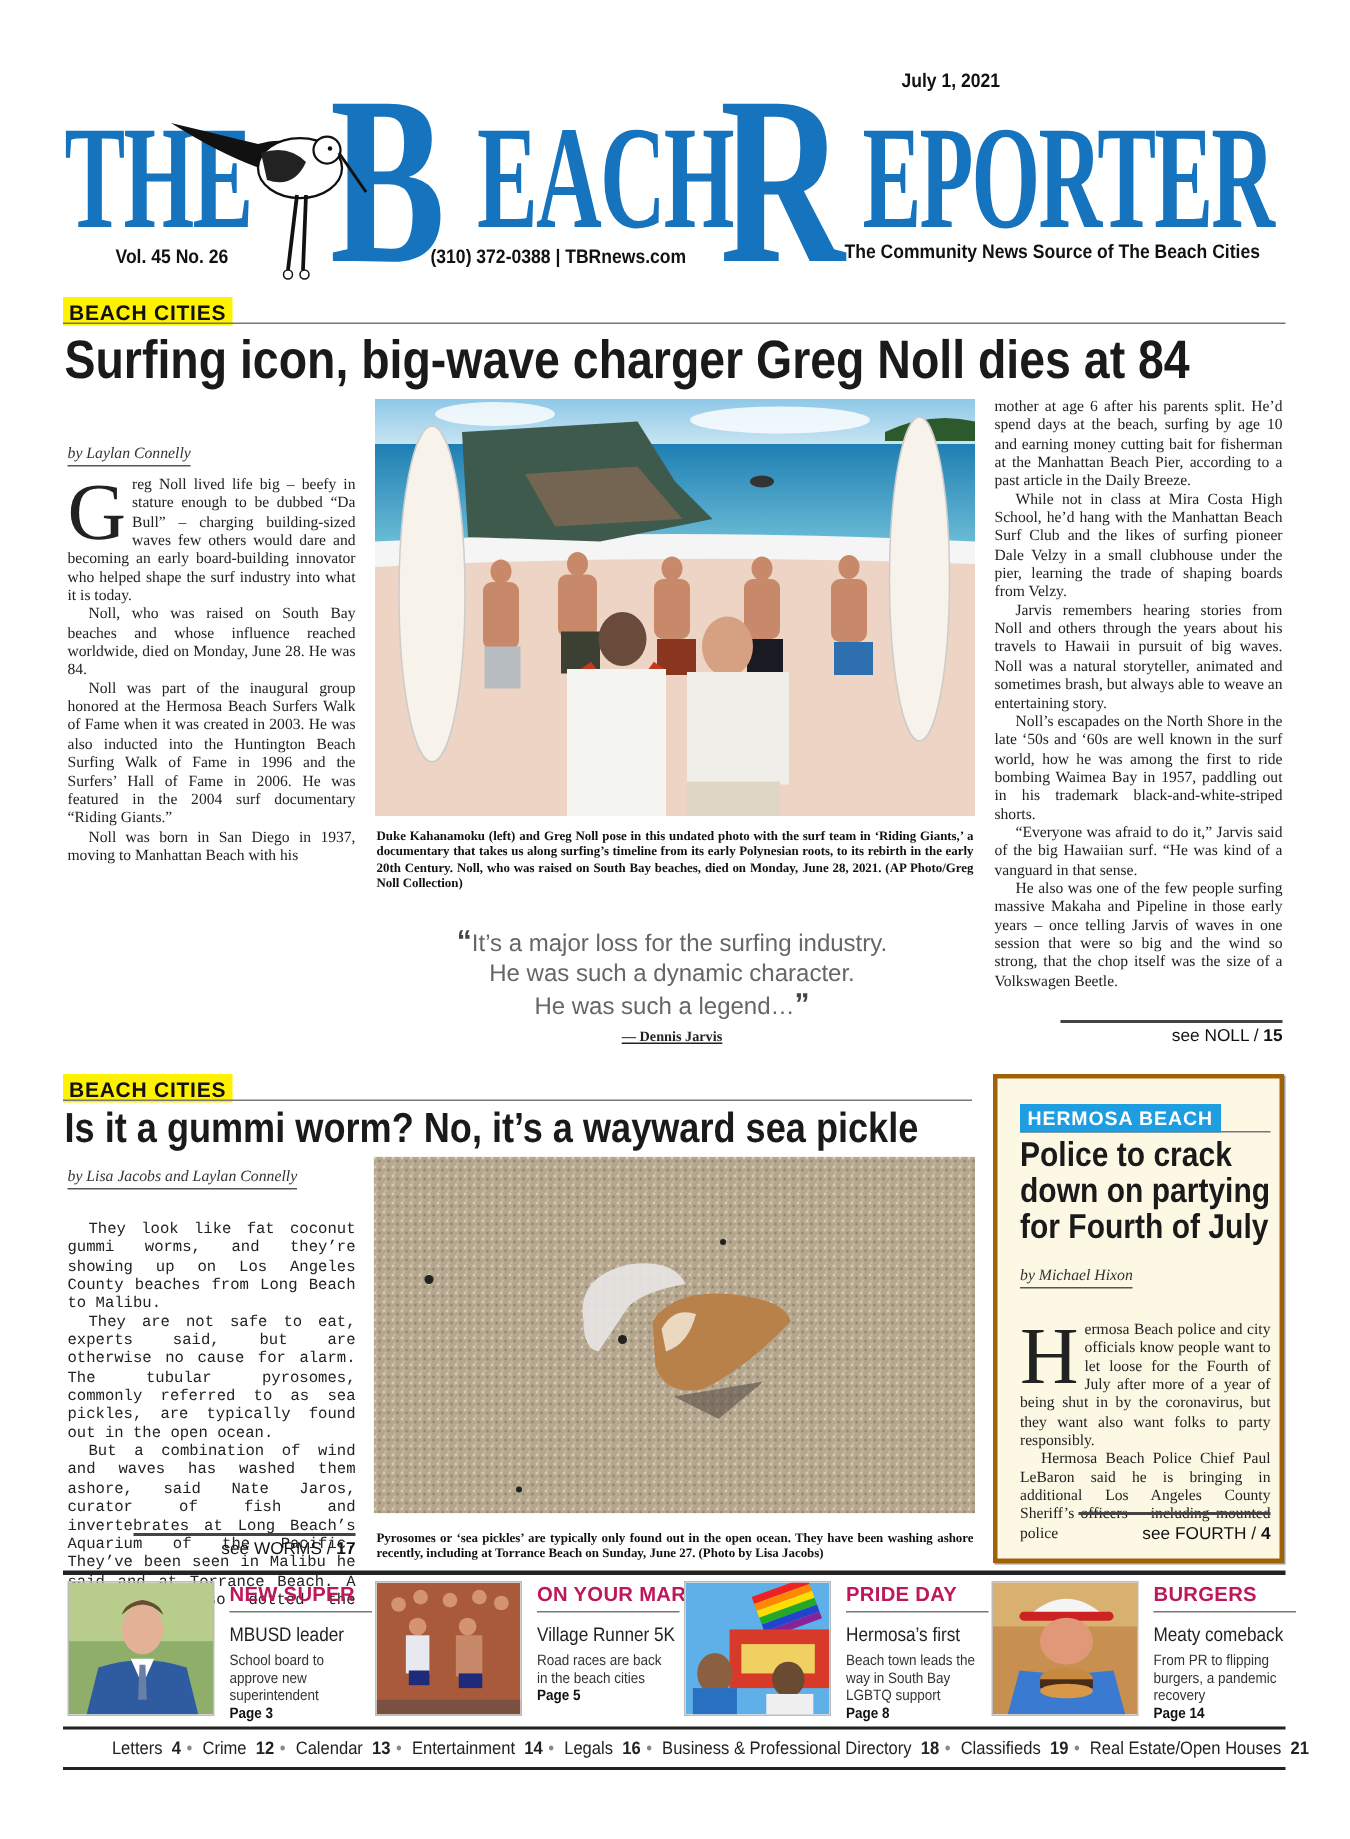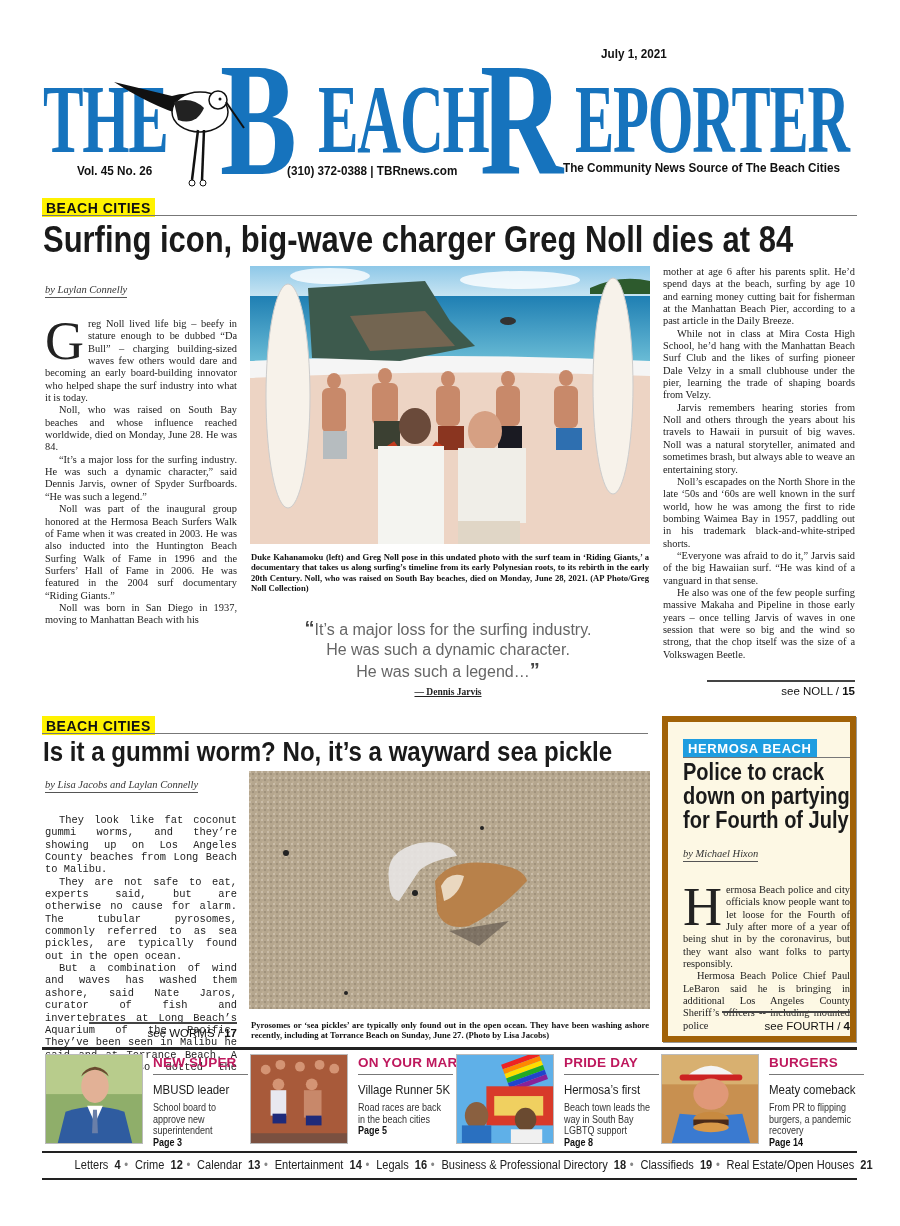--- a/index.html
+++ b/index.html
@@ -37,21 +37,21 @@
   
   .photo { position: absolute; overflow: hidden; }
   .photo svg { display: block; width: 100%; height: 100%; }
 
   
   .pullquote { position: absolute; left: 262px; top: 618px; width: 372px; text-align: center; font: 16px/20px "Liberation Sans", sans-serif; color: #666; }
   .pullquote .qm { font-weight: bold; color: #444; font-size: 20px; }
   .pq-attrib { position: absolute; left: 262px; top: 687px; width: 372px; text-align: center; font: bold 9.5px "Liberation Serif", serif; color: #222; text-decoration: underline; }
 
   
-  .hbox { position: absolute; left: 662px; top: 716px; width: 194px; height: 326px; background: #fdf8e4; border: 6px solid #a16207; box-shadow: 1px 1px 0 #999; }
+  .hbox { position: absolute; left: 662px; top: 716px; width: 194px; height: 326px; background: #fdf8e4; border: 3px solid #a16207; box-shadow: 1px 1px 0 #999; }
   .hkicker { position: absolute; left: 15px; top: 17px; background: #1e9de0; color: #fff; font: bold 13px "Liberation Sans", sans-serif; padding: 2px 5px; letter-spacing: 0.6px; line-height: 15px; }
   .hkicker-rule { position: absolute; left: 15px; top: 35px; width: 167px; height: 1px; background: #777; }
   .hheadline { position: absolute; left: 15px; top: 38px; font: bold 23px/24px "Liberation Sans", sans-serif; color: #1a1a1a; transform: scaleX(0.87); transform-origin: left top; width: 200px; }
 
   
   .teaser-rule-top { position: absolute; left: 42px; top: 1047px; width: 815px; height: 3px; background: #222; }
   .teaser { position: absolute; top: 1054px; height: 92px; }
   .teaser .timg { position: absolute; left: 0; top: 0; width: 98px; height: 90px; overflow: hidden; border: 1px solid #bbb; }
   .teaser .timg svg { display: block; width: 100%; height: 100%; }
   .teaser .tkick { position: absolute; left: 108px; top: 1px; font: bold 13.5px "Liberation Sans", sans-serif; color: #be185d; white-space: nowrap; letter-spacing: 0.2px; }
@@ -92,26 +92,25 @@
   </div>
   <div class="vol">Vol. 45  No. 26</div>
   <div class="phone">(310) 372-0388 | TBRnews.com</div>
   <div class="tagline">The Community News Source of The Beach Cities</div>
 </div>
 
 <div class="kicker" style="left:42px; top:198px;">BEACH CITIES</div>
 <div class="kicker-rule" style="left:42px; top:215px; width:815px;"></div>
 <div class="headline" style="left:43px; top:219px; font-size:36px; transform:scaleX(0.86);">Surfing icon, big-wave charger Greg Noll dies at 84</div>
 
-<div class="byline" style="left:45px; top:284px;">by Laylan Connelly</div>
+<div class="byline" style="left:45px; top:297px;">by Laylan Connelly</div>
 
 <div class="body-text" style="left:45px; top:318px; width:192px;">
   <p class="noindent"><span class="dropcap">G</span><span>reg Noll lived life big – beefy in stature enough to be dubbed “Da Bull” – charging building-sized waves few others would dare and becoming an early board-building innovator who helped shape the surf industry into what it is today.</span></p>
   <p>Noll, who was raised on South Bay beaches and whose influence reached worldwide, died on Monday, June 28. He was 84.</p>
-  <p>“It’s a major loss for the surfing industry. He was such a dynamic character,” said Dennis Jarvis, owner of Spyder Surfboards. “He was such a legend.”</p>
   <p>Noll was part of the inaugural group honored at the Hermosa Beach Surfers Walk of Fame when it was created in 2003. He was also inducted into the Huntington Beach Surfing Walk of Fame in 1996 and the Surfers’ Hall of Fame in 2006. He was featured in the 2004 surf documentary “Riding Giants.”</p>
   <p>Noll was born in San Diego in 1937, moving to Manhattan Beach with his</p>
 </div>
 
 <div class="photo" style="left:250px; top:266px; width:400px; height:278px;">
   <svg viewBox="0 0 400 278" preserveAspectRatio="none">
     <defs>
       <linearGradient id="sky" x1="0" y1="0" x2="0" y2="1">
           <stop offset="0" stop-color="#8ec8e8"></stop>
           <stop offset="1" stop-color="#c7e4f2"></stop>

